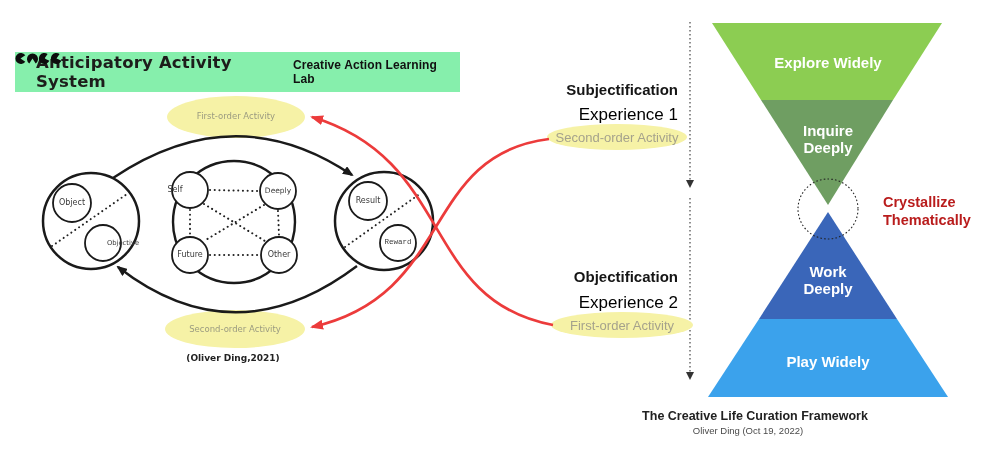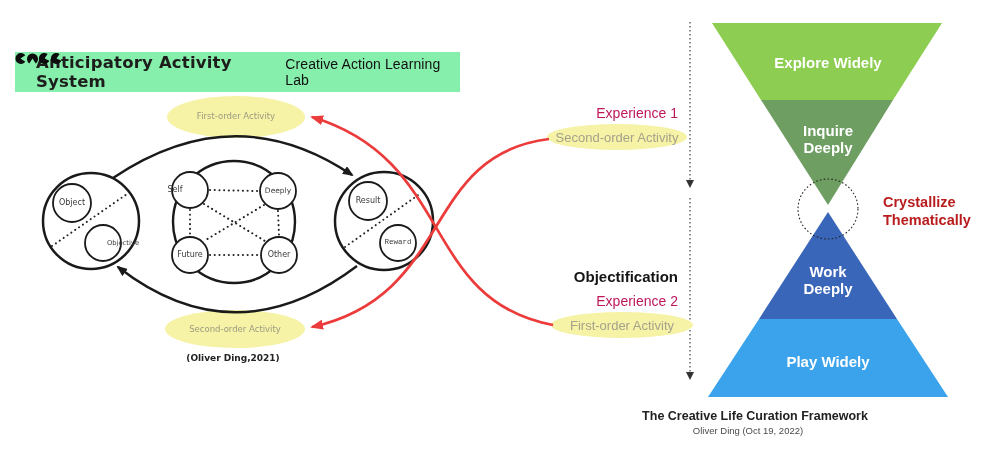--- a/index.html
+++ b/index.html
@@ -8,24 +8,24 @@
   svg{position:absolute;left:0;top:0;}
   .lbl{position:absolute;transform:translate(-50%,-50%);white-space:nowrap;line-height:1;}
   .node-lbl{font-family:"DejaVu Sans", sans-serif;font-size:8px;color:#3a3a3a;}
   .ell-lbl{font-family:"DejaVu Sans", sans-serif;font-size:8.5px;color:#9b9b80;}
   .attr-lbl{font-family:"DejaVu Sans", sans-serif;font-size:9px;font-weight:bold;color:#222;}
   .header{position:absolute;left:15px;top:52px;width:445px;height:40px;background:#86efac;
           display:flex;align-items:center;}
   .header-title{font-family:"DejaVu Sans", sans-serif;font-weight:bold;font-size:16.5px;
                 color:#1d1d1b;margin-left:21px;letter-spacing:.2px;}
   .logo-group{margin-left:auto;margin-right:7px;display:flex;align-items:center;gap:6px;}
-  .logo-text{font-size:14px;font-weight:normal;color:#111;letter-spacing:.1px;}
+  .logo-text{font-size:12px;font-weight:bold;color:#111;letter-spacing:.1px;}
   .mid-block{position:absolute;right:322px;text-align:right;}
   .mid-head{font-size:15px;font-weight:bold;color:#151515;}
-  .mid-sub{font-size:14px;color:#be185d;}
+  .mid-sub{font-size:17px;color:#000000;}
   .mid-ell-lbl{font-size:13px;color:#A5A28C;}
   .hg-lbl{color:#ffffff;font-weight:bold;font-size:15px;text-align:center;}
   .hg-lbl .ln{display:block;line-height:17px;}
   .crys{position:absolute;left:883px;top:193px;font-size:14.5px;font-weight:bold;
         color:#b91c1c;line-height:18px;text-align:left;}
   .cap-title{font-size:12.5px;font-weight:bold;color:#222;}
   .cap-by{font-size:9.5px;color:#4a4a4a;}
 </style>
 </head>
 <body>
@@ -113,20 +113,21 @@
 
   <div class="lbl node-lbl" style="left:72px;top:203px;">Object</div>
   <div class="lbl node-lbl" style="left:103px;top:243px;font-size:6.8px;padding-left:40px;">Objective</div>
   <div class="lbl node-lbl" style="left:175px;top:190px;">Self</div>
   <div class="lbl node-lbl" style="left:278px;top:191px;font-size:7.5px;">Deeply</div>
   <div class="lbl node-lbl" style="left:190px;top:255px;">Future</div>
   <div class="lbl node-lbl" style="left:279px;top:255px;">Other</div>
   <div class="lbl node-lbl" style="left:368px;top:201px;">Result</div>
   <div class="lbl node-lbl" style="left:398px;top:243px;font-size:7.5px;font-family:Liberation Mono, monospace;">Reward</div>
 
+  <div class="mid-block mid-head" style="top:81px;">Subjectification</div>
   <div class="mid-block mid-sub" style="top:105px;">Experience 1</div>
   <div class="lbl mid-ell-lbl" style="left:617px;top:137px;">Second-order Activity</div>
 
   <div class="mid-block mid-head" style="top:268px;">Objectification</div>
   <div class="mid-block mid-sub" style="top:293px;">Experience 2</div>
   <div class="lbl mid-ell-lbl" style="left:622px;top:325px;">First-order Activity</div>
 
   <div class="lbl hg-lbl" style="left:828px;top:62px;">Explore Widely</div>
   <div class="lbl hg-lbl" style="left:828px;top:139px;">
     <span class="ln">Inquire</span>

